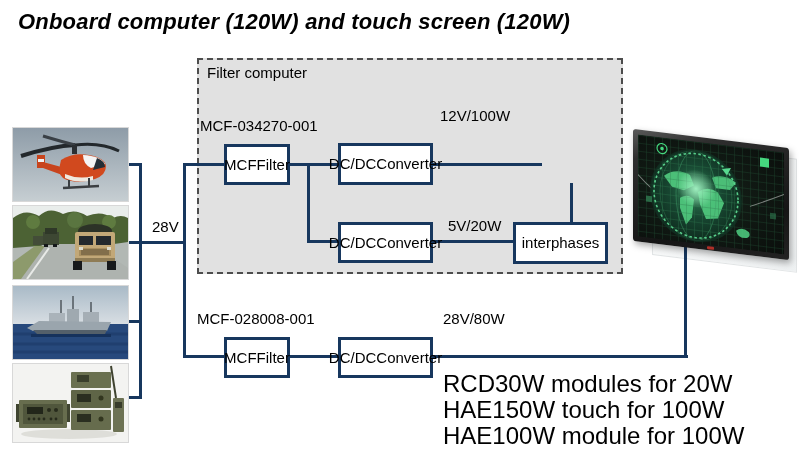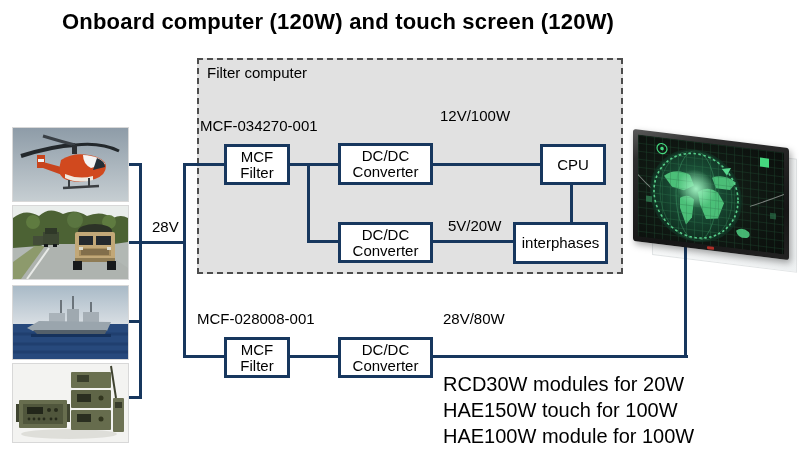--- a/index.html
+++ b/index.html
@@ -2,38 +2,37 @@
 <html><head>
 <meta charset="utf-8">
 <style>
   html,body { margin:0; padding:0; background:#fff; }
   .stage {
     position:relative; width:800px; height:450px; background:#ffffff;
     font-family:"Liberation Sans", sans-serif; overflow:hidden; color:#000;
   }
   .title {
     position:absolute; left:18px; top:9px;
-    font-size:22px; font-weight:bold; letter-spacing:.2px;
+    font-size:22px; font-weight:bold; font-style:italic; letter-spacing:.2px;
     white-space:nowrap;
-    margin-left:44px;
   }
   .panel {
     position:absolute; left:197px; top:58px; width:426px; height:216px;
     background:#e1e1e1; border:2px dashed #4d4d4d; box-sizing:border-box;
   }
   .panel-label { position:absolute; left:207px; top:64px; font-size:15px; }
   .w { position:absolute; background:#17375e; }
   .block {
     position:absolute; background:#ffffff; border:3px solid #17375e;
-    box-sizing:border-box; display:flex; flex-direction:column;
+    box-sizing:border-box; display:flex; flex-direction:row;
     align-items:center; justify-content:center; text-align:center;
     font-size:15px; line-height:16px;
   }
   .lbl { position:absolute; font-size:15px; white-space:nowrap; }
-  .modules { position:absolute; left:443px; top:371px; font-size:20px; line-height:26px; }
+  .modules { position:absolute; left:443px; top:371px; font-size:24px; line-height:26px; }
   .photo {
     position:absolute; left:12px; width:115px; border:1px solid #d8d8d8;
     background:#fff; line-height:0;
   }
   .photo svg { display:block; }
   .glare {
     position:absolute; left:652px; top:141px; width:143px; height:112px;
     transform:skewY(7deg); transform-origin:0 0;
     background:linear-gradient(135deg,#ffffff,#eef1f2);
     border:1px solid #e2e5e6;
@@ -78,23 +77,20 @@
   <div class="w" style="left:431px;top:355px;width:257px;height:3px"></div>
   <div class="w" style="left:684px;top:240px;width:3px;height:118px"></div>
 
   <div class="block" style="left:224px;top:144px;width:66px;height:41px">
     <span>MCF</span>
     <span>Filter</span>
   </div>
   <div class="block" style="left:338px;top:143px;width:95px;height:42px">
     <span>DC/DC</span>
     <span>Converter</span>
-  </div>
-  <div class="block" style="left:540px;top:144px;width:66px;height:41px">
-    <span>CPU</span>
   </div>
   <div class="block" style="left:338px;top:222px;width:95px;height:41px">
     <span>DC/DC</span>
     <span>Converter</span>
   </div>
   <div class="block" style="left:513px;top:222px;width:95px;height:42px">
     <span>interphases</span>
   </div>
   <div class="block" style="left:224px;top:337px;width:66px;height:41px">
     <span>MCF</span>

